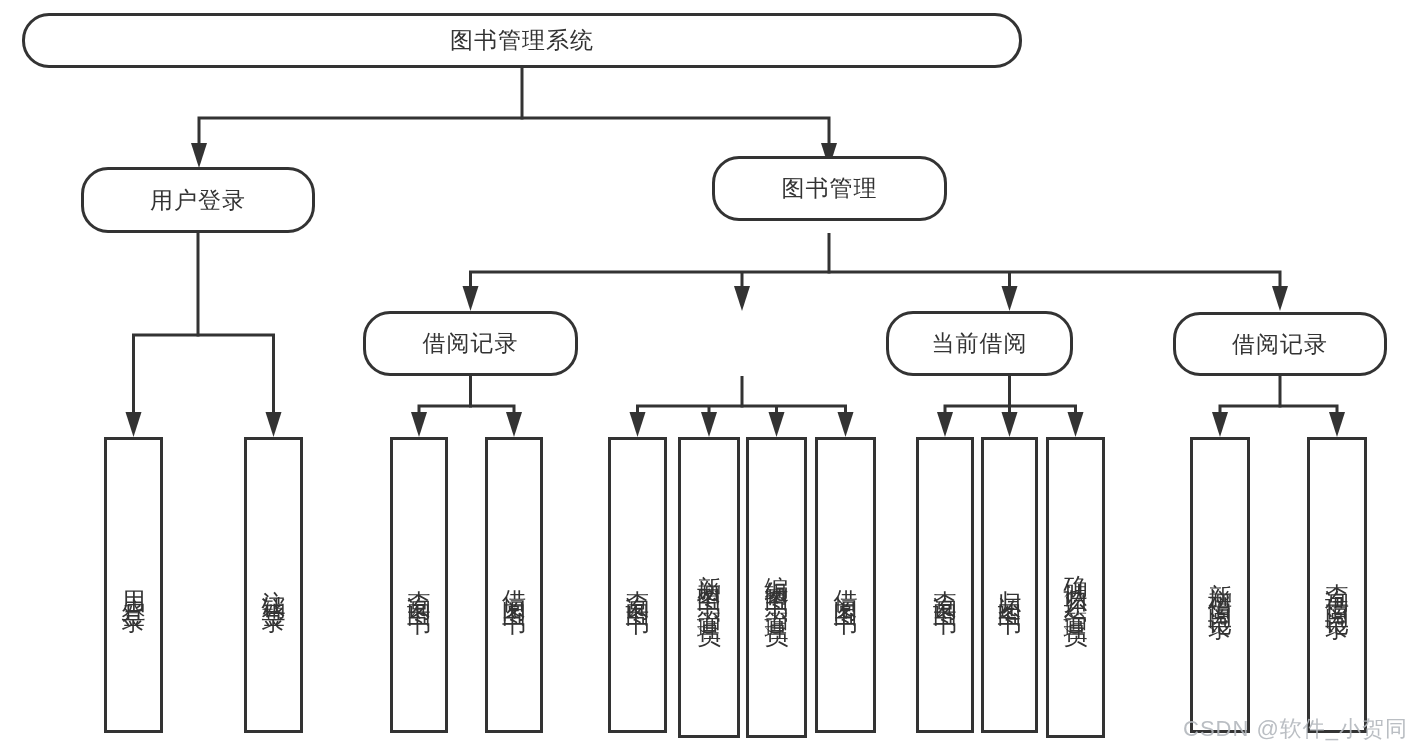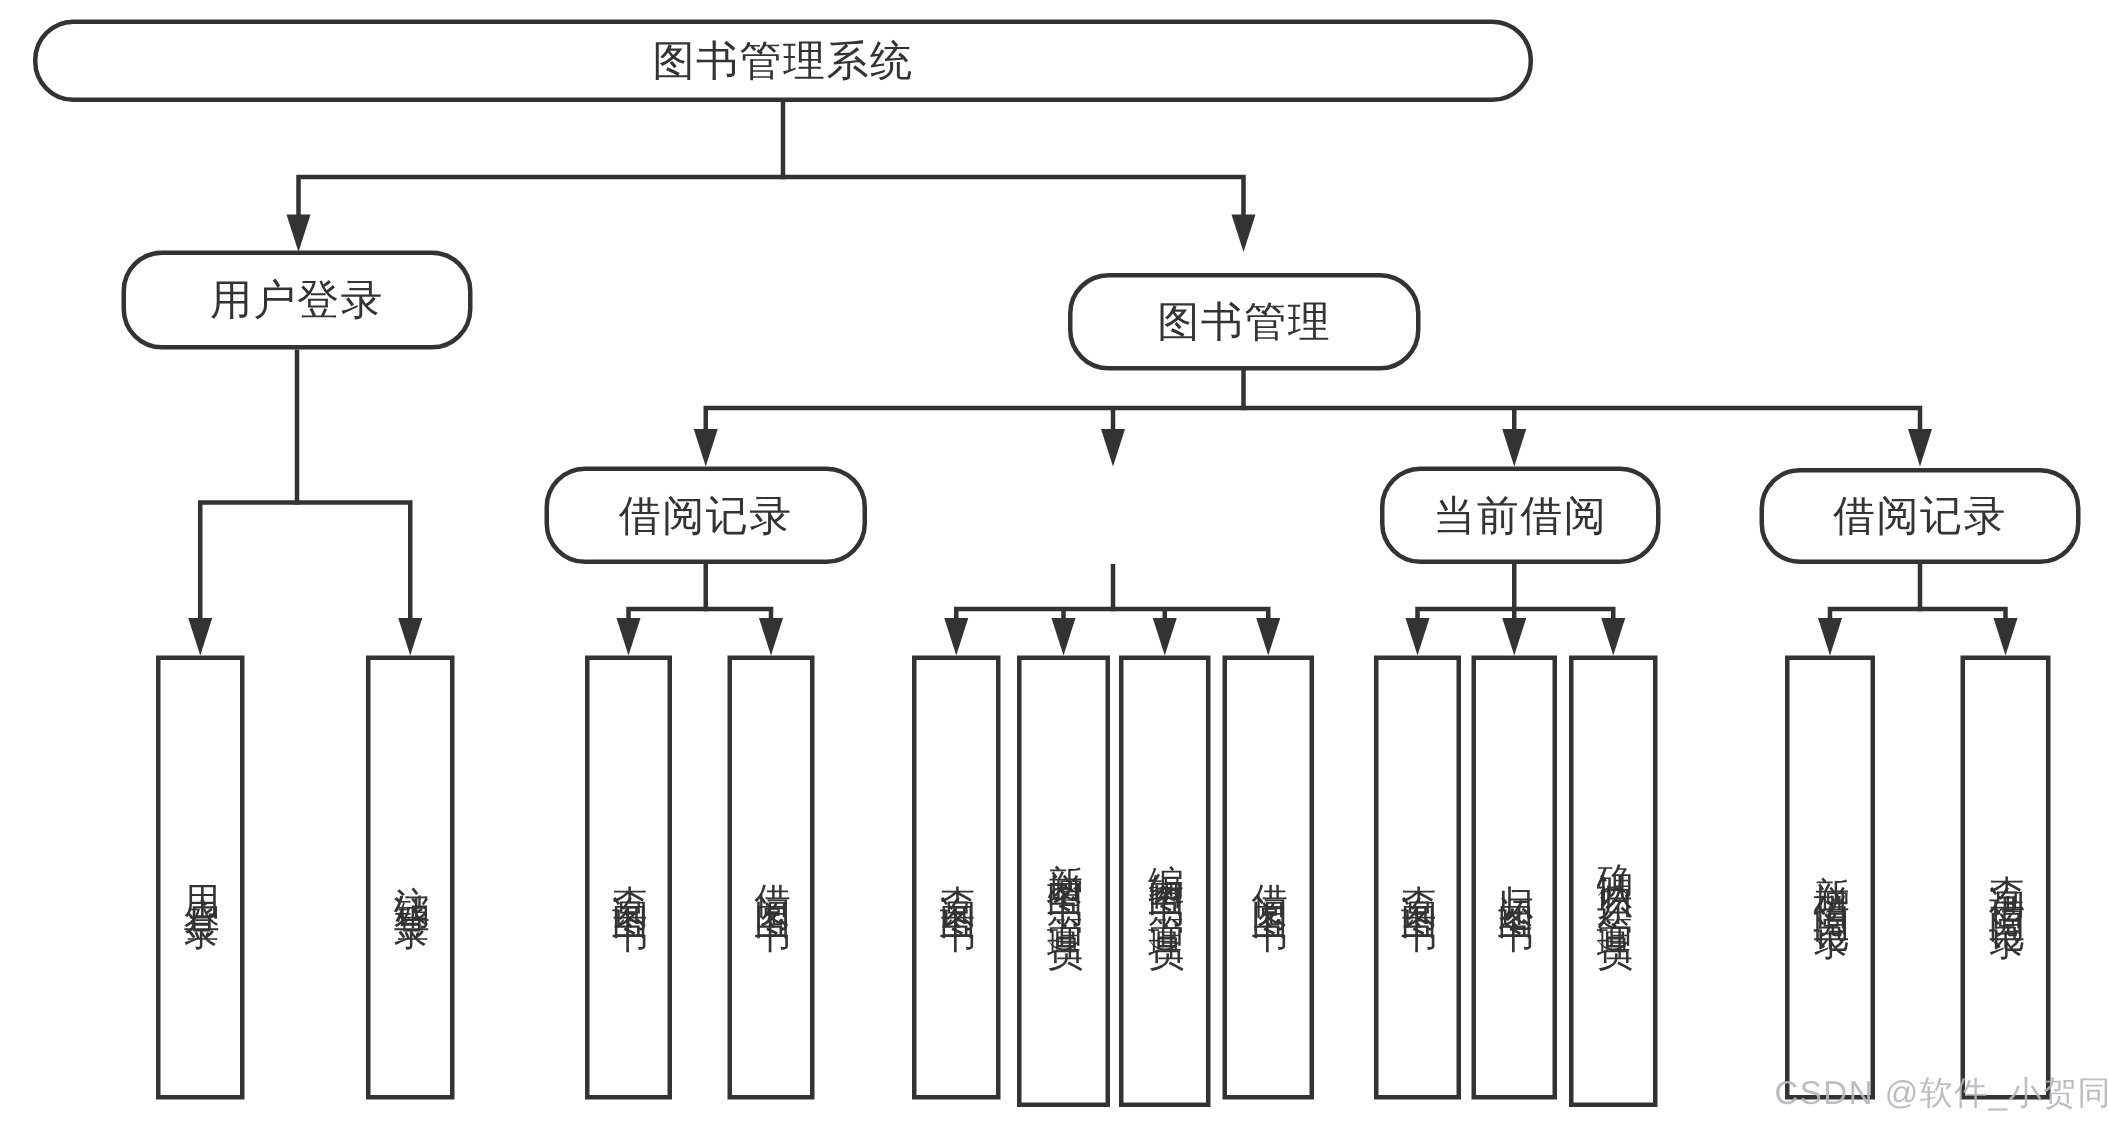--- a/index.html
+++ b/index.html
@@ -28,35 +28,35 @@
     position: absolute;
     box-sizing: border-box;
     border: 3px solid #333333;
     background: #ffffff;
     color: #333333;
     display: flex;
     align-items: center;
     justify-content: center;
     z-index: 2;
   }
-  .node.h { font-size: 28px; letter-spacing: 1px; white-space: nowrap; border-radius: 27px; }
+  .node.h { font-size: 23px; letter-spacing: 1px; white-space: nowrap; border-radius: 27px; }
   .node.v span {
     writing-mode: vertical-rl;
     text-orientation: mixed;
     font-size: 24px;
     letter-spacing: 7px;
     line-height: 1;
   }
   
   .n-root            { left: 22px;   top: 13px;  width: 1000px; height: 55px; }
   .n-user-login      { left: 81px;   top: 167px; width: 234px;  height: 66px; }
-  .n-book-mgmt       { left: 712px;  top: 182px; width: 235px;  height: 65px; }
+  .n-book-mgmt       { left: 712px;  top: 156px; width: 235px;  height: 65px; }
   .n-new-book-rec    { left: 363px;  top: 311px; width: 215px;  height: 65px; }
   .n-book-borrow     { left: 633px;  top: 311px; width: 218px;  height: 65px; }
-  .n-current-borrow  { left: 920px;  top: 311px; width: 187px;  height: 65px; }
+  .n-current-borrow  { left: 886px;  top: 311px; width: 187px;  height: 65px; }
   .n-borrow-records  { left: 1173px; top: 312px; width: 214px;  height: 64px; }
   .n-leaf-user-login { left: 104px;  top: 437px; width: 59px;   height: 296px; }
   .n-leaf-logout     { left: 244px;  top: 437px; width: 59px;   height: 296px; }
   .n-leaf-rec-query  { left: 390px;  top: 437px; width: 58px;   height: 296px; }
   .n-leaf-rec-borrow { left: 485px;  top: 437px; width: 58px;   height: 296px; }
   .n-leaf-bb-query   { left: 608px;  top: 437px; width: 59px;   height: 296px; }
   .n-leaf-bb-add     { left: 678px;  top: 437px; width: 62px;   height: 301px; }
   .n-leaf-bb-edit    { left: 746px;  top: 437px; width: 61px;   height: 301px; }
   .n-leaf-bb-borrow  { left: 815px;  top: 437px; width: 61px;   height: 296px; }
   .n-leaf-cb-query   { left: 916px;  top: 437px; width: 58px;   height: 296px; }

